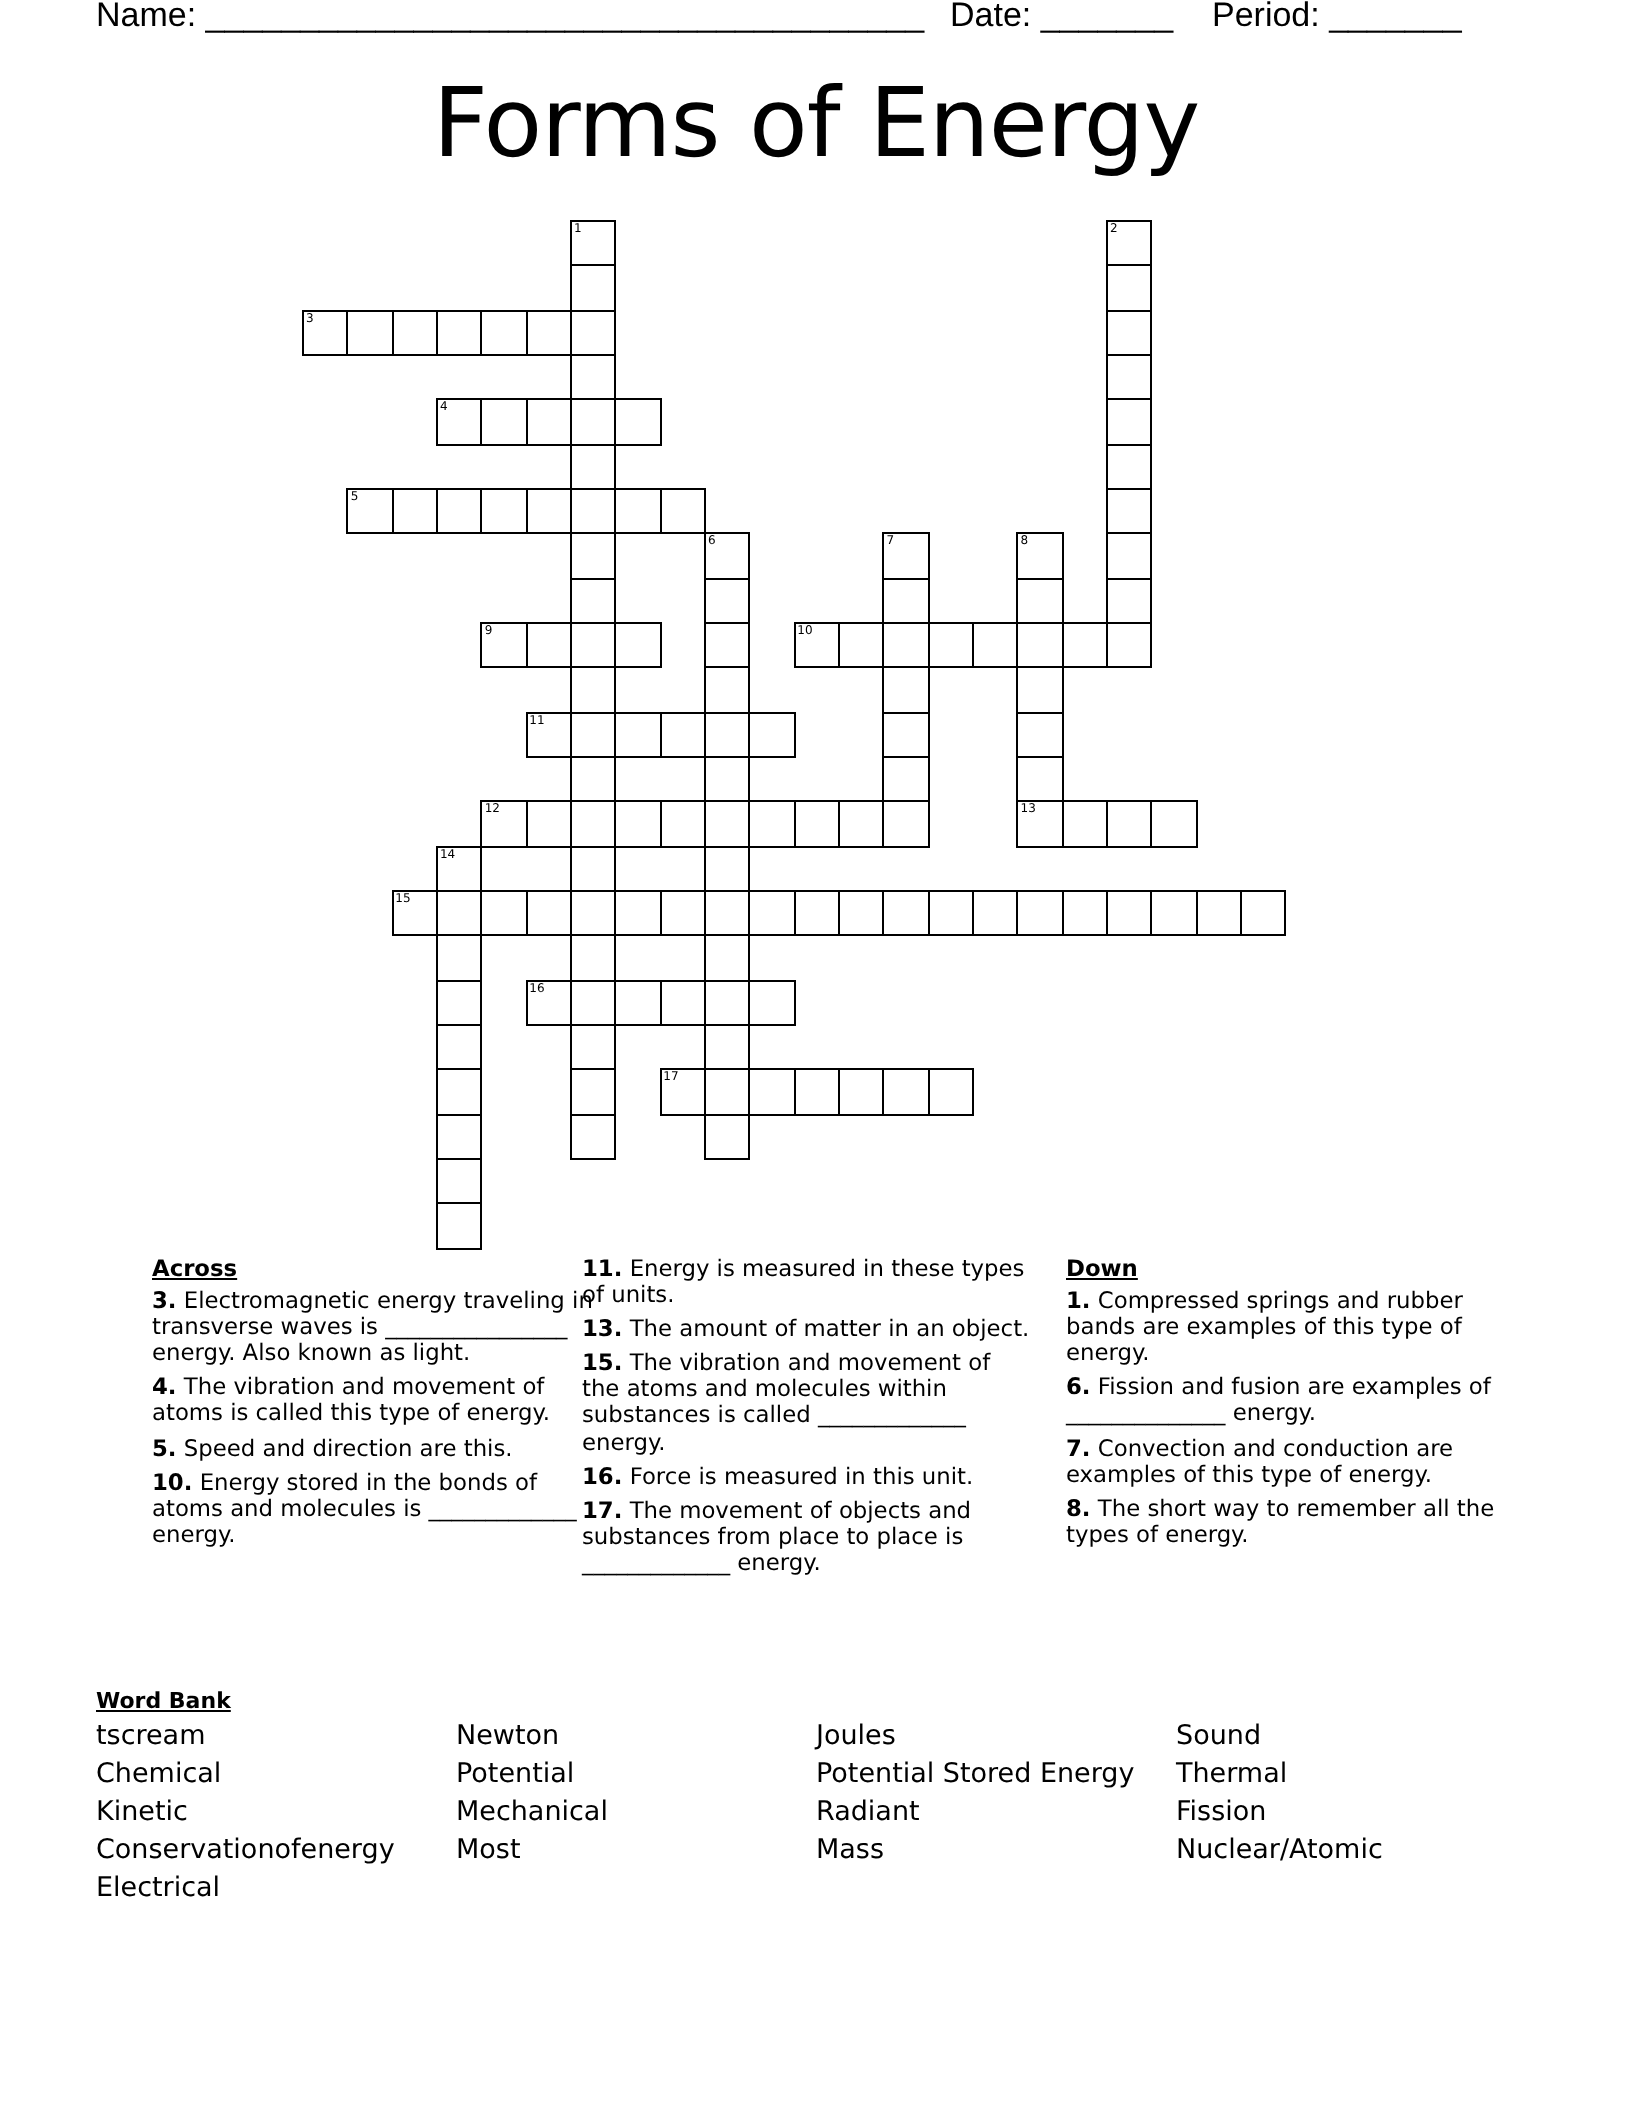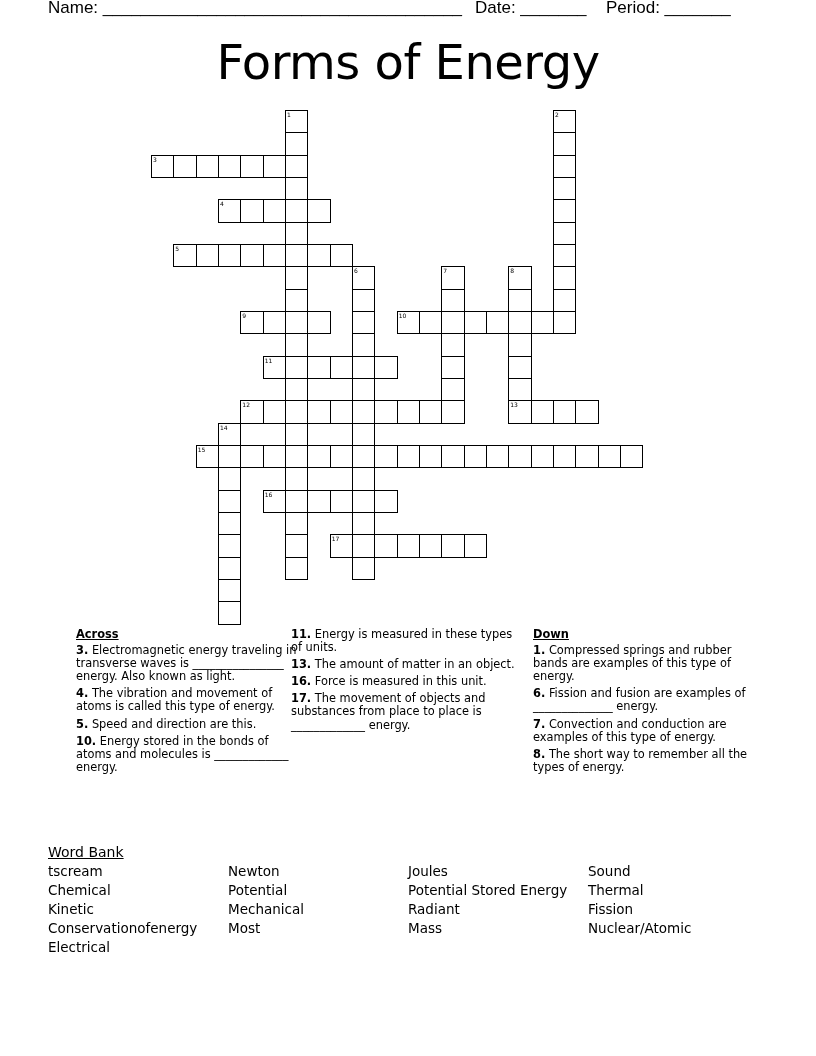--- a/index.html
+++ b/index.html
@@ -7,21 +7,21 @@
   .hdr { position:absolute; top:-2px; font-family:"Liberation Sans", sans-serif; font-size:17px; white-space:nowrap; }
   .title { position:absolute; left:0; width:816px; top:32px; text-align:center; font-family:"DejaVu Sans", sans-serif; font-size:48px; line-height:60px; letter-spacing:-0.5px; }
   #grid { position:absolute; left:0; top:0; width:816px; height:640px; }
   .cell { position:absolute; box-sizing:border-box; width:23.3px; height:23.3px; border:1.2px solid #000; background:#fff; }
   .num { position:absolute; left:1px; top:0px; font-family:"DejaVu Sans", sans-serif; font-size:6px; line-height:7px; }
   .clues { position:absolute; top:628px; font-family:"DejaVu Sans", sans-serif; font-size:11.4px; line-height:13.1px; }
   .clues h3 { margin:0 0 3px 0; font-size:11.4px; font-weight:bold; text-decoration:underline; }
   .clue { margin-bottom:4px; }
   .clue b { font-weight:bold; }
   .wb { position:absolute; left:48px; top:844px; font-family:"DejaVu Sans", sans-serif; }
-  .wb h3 { margin:0 0 2px 0; font-size:14px; font-weight:normal; text-decoration:underline; }
+  .wb h3 { margin:0 0 2px 0; font-size:11px; font-weight:bold; text-decoration:underline; }
   .wb-grid { display:grid; grid-template-columns:180px 180px 180px 180px; font-size:13.5px; line-height:19px; }
 </style>
 </head>
 <body>
 
 <div class="hdr" style="left:48px;">Name: ______________________________________</div>
 <div class="hdr" style="left:475px;">Date: _______</div>
 <div class="hdr" style="left:606px;">Period: _______</div>
 
 <div class="title">Forms of Energy</div>
@@ -201,20 +201,21 @@
   <h3>Across</h3>
   <div class="clue"><b>3.</b> <span>Electromagnetic energy traveling in transverse waves is ________________ energy. Also known as light.</span></div>
   <div class="clue"><b>4.</b> <span>The vibration and movement of atoms is called this type of energy.</span></div>
   <div class="clue"><b>5.</b> <span>Speed and direction are this.</span></div>
   <div class="clue"><b>10.</b> <span>Energy stored in the bonds of atoms and molecules is _____________ energy.</span></div>
 </div>
 
 <div class="clues" style="left:291px; width:226px;">
   <div class="clue"><b>11.</b> <span>Energy is measured in these types of units.</span></div>
   <div class="clue"><b>13.</b> <span>The amount of matter in an object.</span></div>
+  <div class="clue"><b>15.</b> <span>The vibration and movement of the atoms and molecules within substances is called _____________ energy.</span></div>
   <div class="clue"><b>16.</b> <span>Force is measured in this unit.</span></div>
   <div class="clue"><b>17.</b> <span>The movement of objects and substances from place to place is _____________ energy.</span></div>
 </div>
 
 <div class="clues" style="left:533px; width:226px;">
   <h3>Down</h3>
   <div class="clue"><b>1.</b> <span>Compressed springs and rubber bands are examples of this type of energy.</span></div>
   <div class="clue"><b>6.</b> <span>Fission and fusion are examples of ______________ energy.</span></div>
   <div class="clue"><b>7.</b> <span>Convection and conduction are examples of this type of energy.</span></div>
   <div class="clue"><b>8.</b> <span>The short way to remember all the types of energy.</span></div>

